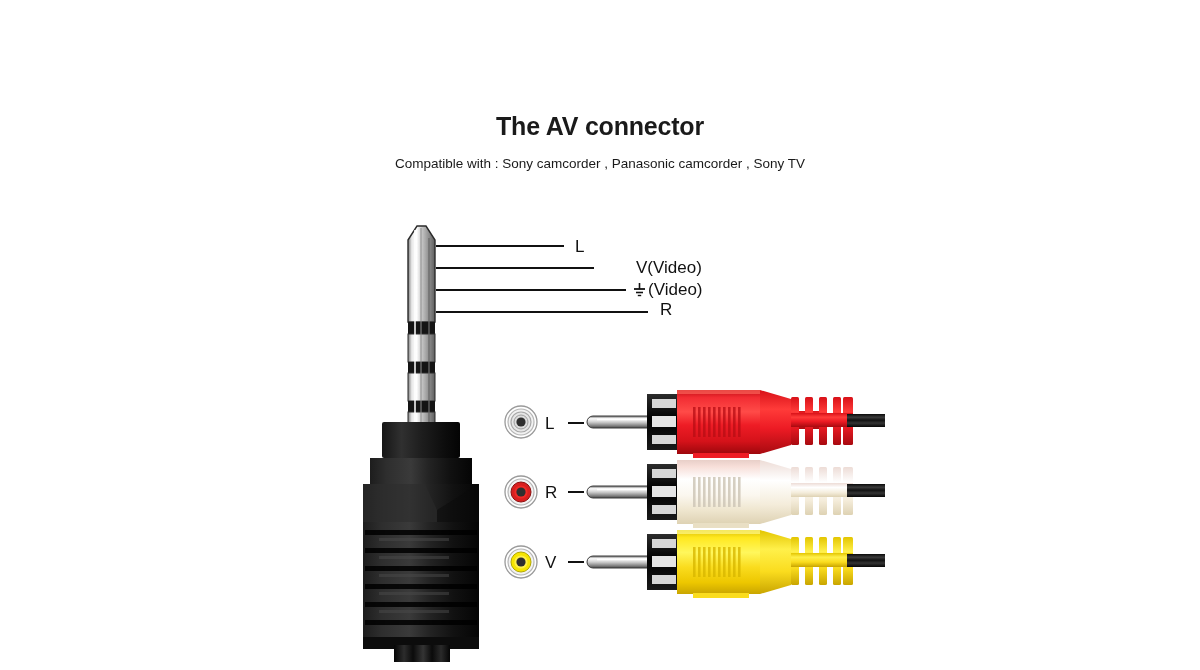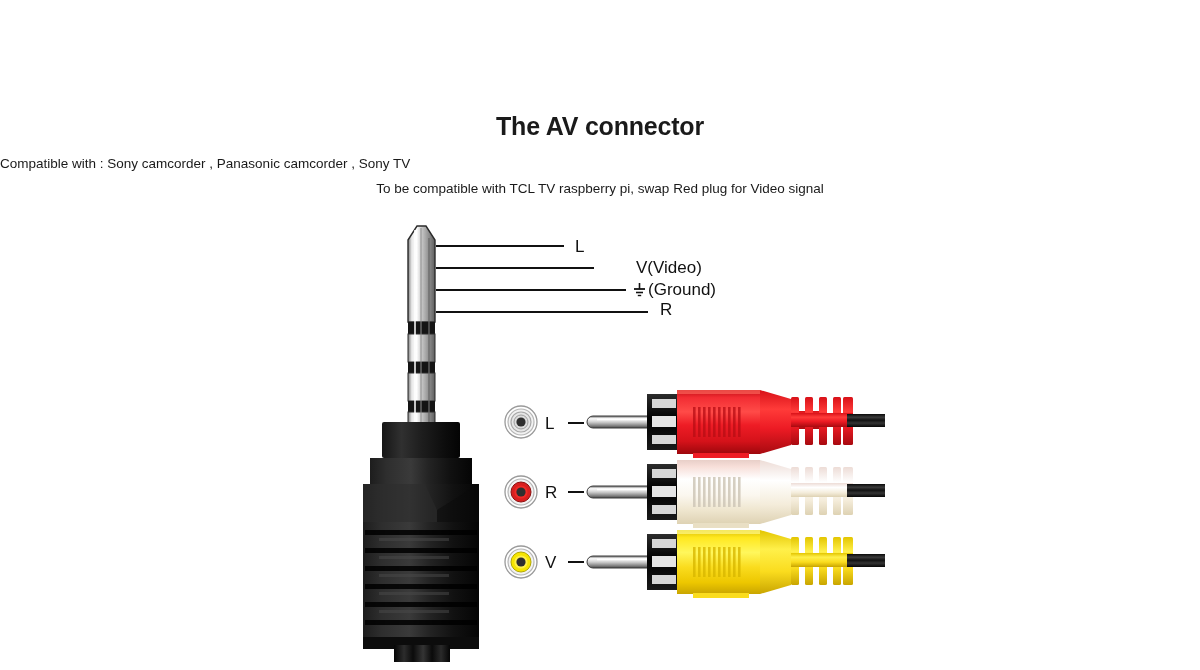--- a/index.html
+++ b/index.html
@@ -29,21 +29,21 @@
     font-size: 25px;
     font-weight: bold;
     letter-spacing: -0.2px;
     color: #1a1a1a;
   }
   #subtitle-1 {
     position: absolute;
     left: 0;
     top: 156px;
     width: 1200px;
-    text-align: left;
+    text-align: center;
     font-size: 13.5px;
     color: #1a1a1a;
   }
   #subtitle-2 {
     position: absolute;
     left: 0;
     top: 181px;
     width: 1200px;
     text-align: center;
     font-size: 13.5px;
@@ -88,21 +88,20 @@
     border-top: 2.5px solid #111;
   }
 </style>
 </head>
 <body>
 
 <div id="canvas">
 
   <div id="title">The AV connector</div>
   <div id="subtitle-1">Compatible with : Sony camcorder , Panasonic camcorder , Sony TV</div>
-  <div id="subtitle-2">To be compatible with TCL TV raspberry pi, swap Red plug for Video signal</div>
 
   <svg class="art" style="left:355px; top:222px;" width="140" height="440" viewBox="0 0 140 440">
     <defs>
       <linearGradient id="metalTip" x1="0" y1="0" x2="1" y2="0">
         <stop offset="0%" stop-color="#7c7c7c"></stop>
         <stop offset="14%" stop-color="#e9e9e9"></stop>
         <stop offset="32%" stop-color="#ffffff"></stop>
         <stop offset="52%" stop-color="#c4c4c4"></stop>
         <stop offset="72%" stop-color="#9a9a9a"></stop>
         <stop offset="100%" stop-color="#5e5e5e"></stop>
@@ -207,21 +206,21 @@
   </div>
 
   <div class="callout-label" style="left:633px; top:281px;">
     <span class="gnd-sym">
       <svg width="13" height="14" viewBox="0 0 13 14">
         <line x1="6.5" y1="0" x2="6.5" y2="6" stroke="#111" stroke-width="1.6"></line>
         <line x1="1" y1="6" x2="12" y2="6" stroke="#111" stroke-width="1.8"></line>
         <line x1="3" y1="9.5" x2="10" y2="9.5" stroke="#111" stroke-width="1.6"></line>
         <line x1="4.8" y1="12.5" x2="8.2" y2="12.5" stroke="#111" stroke-width="1.4"></line>
       </svg>
-    </span><span>(Ground)</span>
+    </span><span>(Video)</span>
   </div>
 
   <div class="callout-label" style="left:660px; top:301px;">
     <span>R</span>
   </div>
 
   <svg class="art" style="left:504px; top:405px;" width="34" height="34" viewBox="0 0 34 34">
     <circle cx="17" cy="17" r="16" fill="#ffffff" stroke="#9a9a9a" stroke-width="1.3"></circle>
     <circle cx="17" cy="17" r="13" fill="#f2f2f2" stroke="#b5b5b5" stroke-width="1.2"></circle>
     <circle cx="17" cy="17" r="10" fill="#e6e6e6" stroke="#a8a8a8" stroke-width="1.2"></circle>

